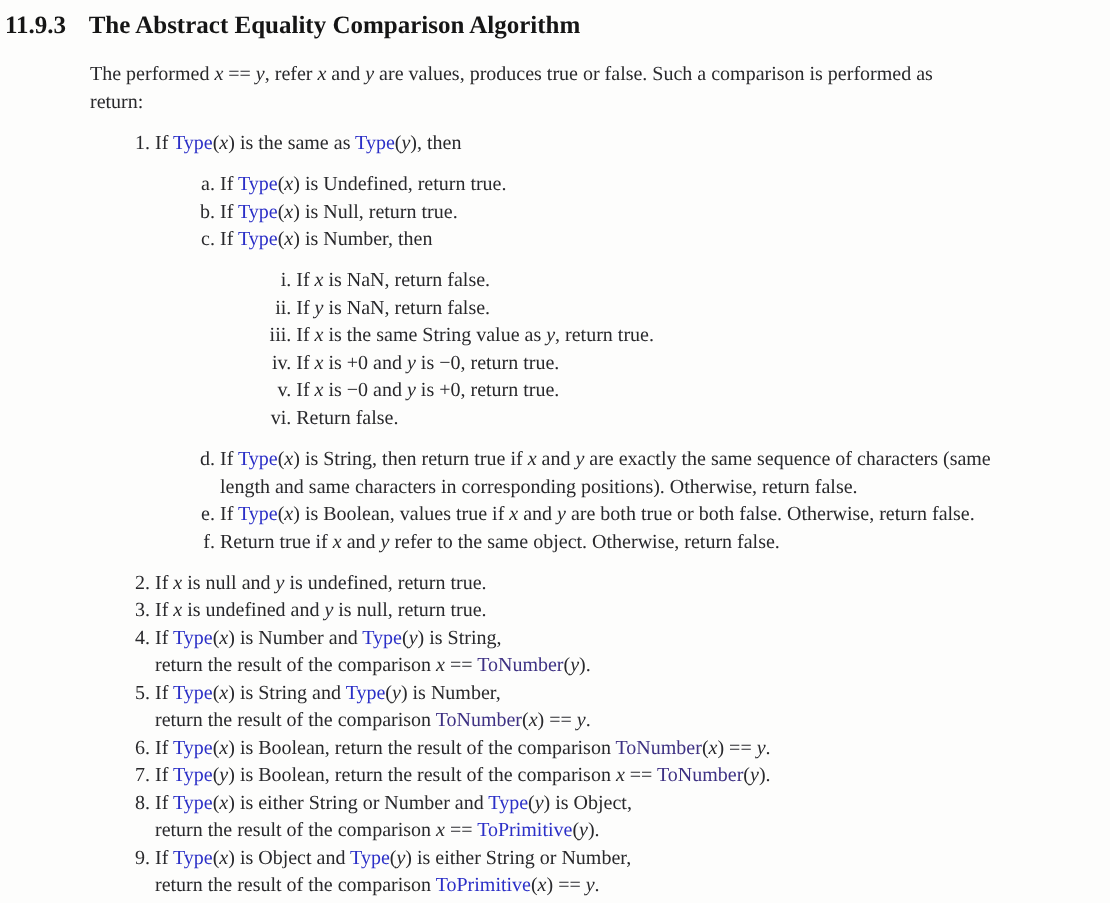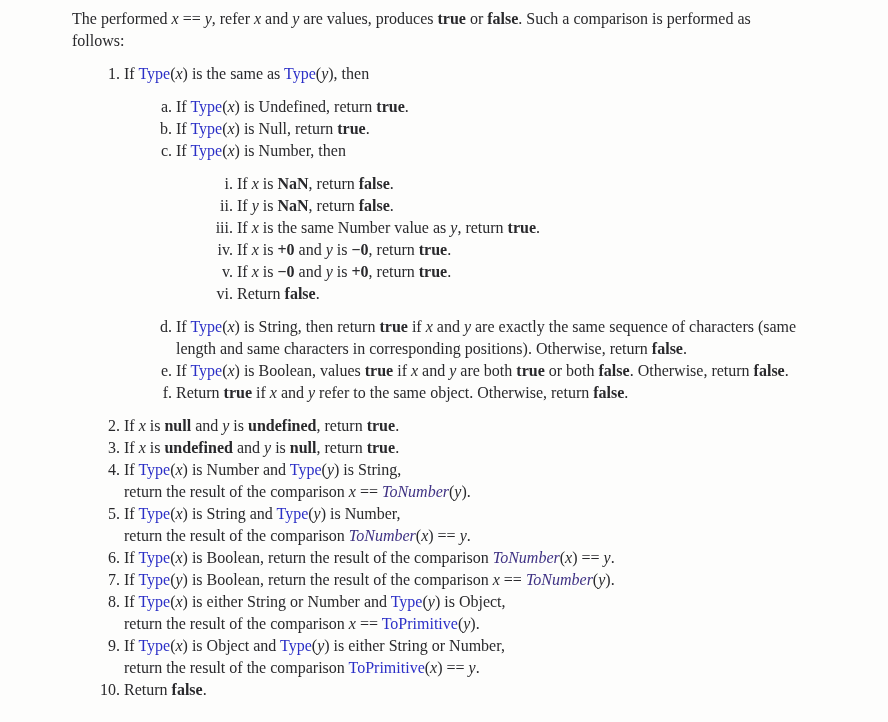--- a/index.html
+++ b/index.html
@@ -23,39 +23,42 @@
   }
   .secnum{margin-right:18px;}
   .content{margin-left:68px;}
   p.intro{margin:0 0 11px 0;}
   ol{margin:11px;padding-left:41px;list-style-position:outside;}
   ol.l0{list-style-type:decimal;}
   ol.l1{list-style-type:lower-alpha;}
   ol.l2{list-style-type:lower-roman;padding-left:50px;}
   li{margin:0;padding:0;}
   .var{font-style:italic;}
-  b{font-weight:bold;}
+  b{font-weight:normal;}
   a.link{color:var(--link);text-decoration:none;cursor:pointer;}
-  a.link.visited{color:var(--visited);font-style:italic;}
+  a.link.visited{color:var(--visited);}
 </style>
 </head>
 <body>
 
 <div class="page">
+  <h3 class="heading">
+    <span class="secnum">11.9.3</span><span class="sectitle">The Abstract Equality Comparison Algorithm</span>
+  </h3>
   <div class="content">
-    <p class="intro"><span>The performed </span><span class="var">x</span><span> == </span><span class="var">y</span><span>, refer </span><span class="var">x</span><span> and </span><span class="var">y</span><span> are values, produces </span><b>true</b><span> or </span><b>false</b><span>. Such a comparison is performed as</span><br><span>follows:</span></p>
+    <p class="intro"><span>The performed </span><span class="var">x</span><span> == </span><span class="var">y</span><span>, refer </span><span class="var">x</span><span> and </span><span class="var">y</span><span> are values, produces </span><b>true</b><span> or </span><b>false</b><span>. Such a comparison is performed as</span><br><span>return:</span></p>
     <div id="algo">
         <ol class="l0">
           <li><span>If </span><a class="link" href="#">Type</a><span>(</span><span class="var">x</span><span>) is the same as </span><a class="link" href="#">Type</a><span>(</span><span class="var">y</span><span>), then</span><ol class="l1">
               <li><span>If </span><a class="link" href="#">Type</a><span>(</span><span class="var">x</span><span>) is Undefined, return </span><b>true</b><span>.</span></li>
               <li><span>If </span><a class="link" href="#">Type</a><span>(</span><span class="var">x</span><span>) is Null, return </span><b>true</b><span>.</span></li>
               <li><span>If </span><a class="link" href="#">Type</a><span>(</span><span class="var">x</span><span>) is Number, then</span><ol class="l2">
                   <li><span>If </span><span class="var">x</span><span> is </span><b>NaN</b><span>, return </span><b>false</b><span>.</span></li>
                   <li><span>If </span><span class="var">y</span><span> is </span><b>NaN</b><span>, return </span><b>false</b><span>.</span></li>
-                  <li><span>If </span><span class="var">x</span><span> is the same Number value as </span><span class="var">y</span><span>, return </span><b>true</b><span>.</span></li>
+                  <li><span>If </span><span class="var">x</span><span> is the same String value as </span><span class="var">y</span><span>, return </span><b>true</b><span>.</span></li>
                   <li><span>If </span><span class="var">x</span><span> is </span><b>+0</b><span> and </span><span class="var">y</span><span> is </span><b>−0</b><span>, return </span><b>true</b><span>.</span></li>
                   <li><span>If </span><span class="var">x</span><span> is </span><b>−0</b><span> and </span><span class="var">y</span><span> is </span><b>+0</b><span>, return </span><b>true</b><span>.</span></li>
                   <li><span>Return </span><b>false</b><span>.</span></li>
                 </ol></li>
               <li><span>If </span><a class="link" href="#">Type</a><span>(</span><span class="var">x</span><span>) is String, then return </span><b>true</b><span> if </span><span class="var">x</span><span> and </span><span class="var">y</span><span> are exactly the same sequence of characters (same</span><br><span>length and same characters in corresponding positions). Otherwise, return </span><b>false</b><span>.</span></li>
               <li><span>If </span><a class="link" href="#">Type</a><span>(</span><span class="var">x</span><span>) is Boolean, values </span><b>true</b><span> if </span><span class="var">x</span><span> and </span><span class="var">y</span><span> are both </span><b>true</b><span> or both </span><b>false</b><span>. Otherwise, return </span><b>false</b><span>.</span></li>
               <li><span>Return </span><b>true</b><span> if </span><span class="var">x</span><span> and </span><span class="var">y</span><span> refer to the same object. Otherwise, return </span><b>false</b><span>.</span></li>
             </ol></li>
           <li><span>If </span><span class="var">x</span><span> is </span><b>null</b><span> and </span><span class="var">y</span><span> is </span><b>undefined</b><span>, return </span><b>true</b><span>.</span></li>
           <li><span>If </span><span class="var">x</span><span> is </span><b>undefined</b><span> and </span><span class="var">y</span><span> is </span><b>null</b><span>, return </span><b>true</b><span>.</span></li>

